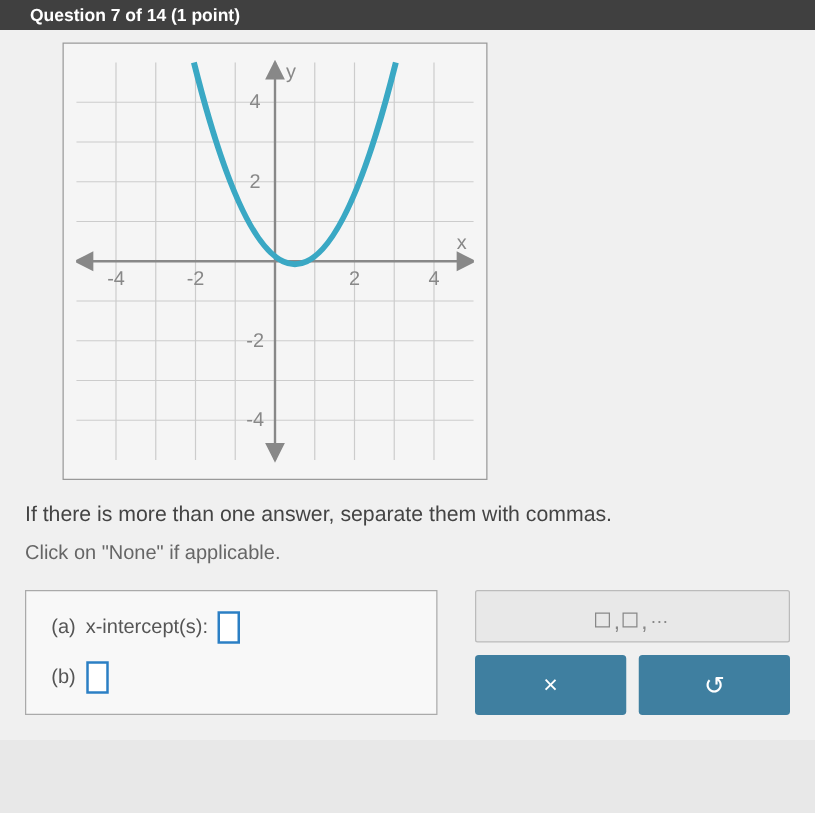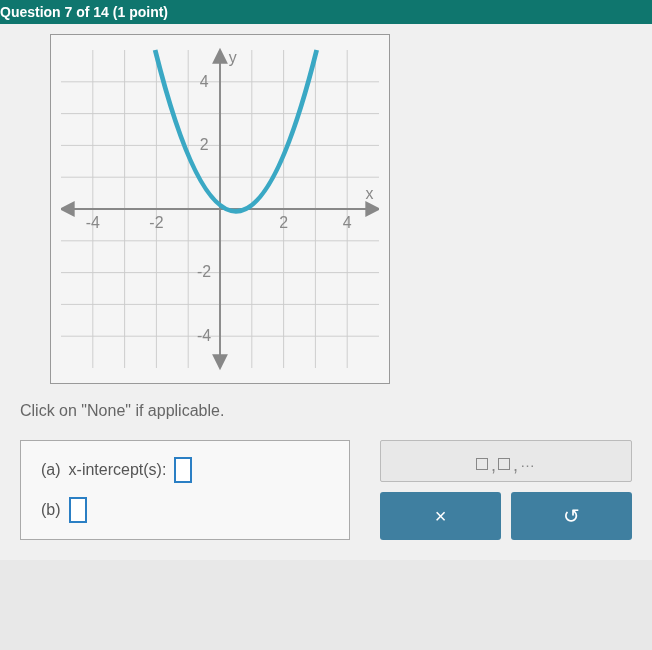--- a/index.html
+++ b/index.html
@@ -4,23 +4,23 @@
   <style>
     * { box-sizing: border-box; margin: 0; padding: 0; }
     body {
       font-family: Arial, sans-serif;
       background: #e8e8e8;
       width: 652px;
       height: 650px;
       overflow: hidden;
     }
     .header {
-      background: #0f766e;
+      background: #404040;
       color: white;
-      padding: 4px 0;
+      padding: 4px 24px;
       font-size: 14px;
       font-weight: bold;
     }
     .content {
       padding: 10px 20px;
       background: #f0f0f0;
     }
     .graph-container {
       border: 1px solid #999;
       background: #f5f5f5;
@@ -166,20 +166,21 @@
           <text x="-0.5" y="-1.85">2</text>
         <text x="-0.5" y="2.15">-2</text>
           <text x="-0.5" y="4.15">-4</text>
         <text x="4.7" y="-0.3">x</text>
           <text x="0.4" y="-4.6">y</text>
       </g>
       <path d="M -2.04 -5 Q 0.5 5.15 3.04 -5" stroke="#3aa8c4" stroke-width="0.15" fill="none"></path>
     </svg>
   </div>
 
+  <p class="instruction">If there is more than one answer, separate them with commas.</p>
   <p class="sub-instruction">Click on "None" if applicable.</p>
 
   <div class="answer-row">
     <div class="answer-box">
       <div class="answer-line">
         <span>(a)</span>
         <span>x-intercept(s):</span>
         <span class="input-slot"></span>
       </div>
       <div class="answer-line">

